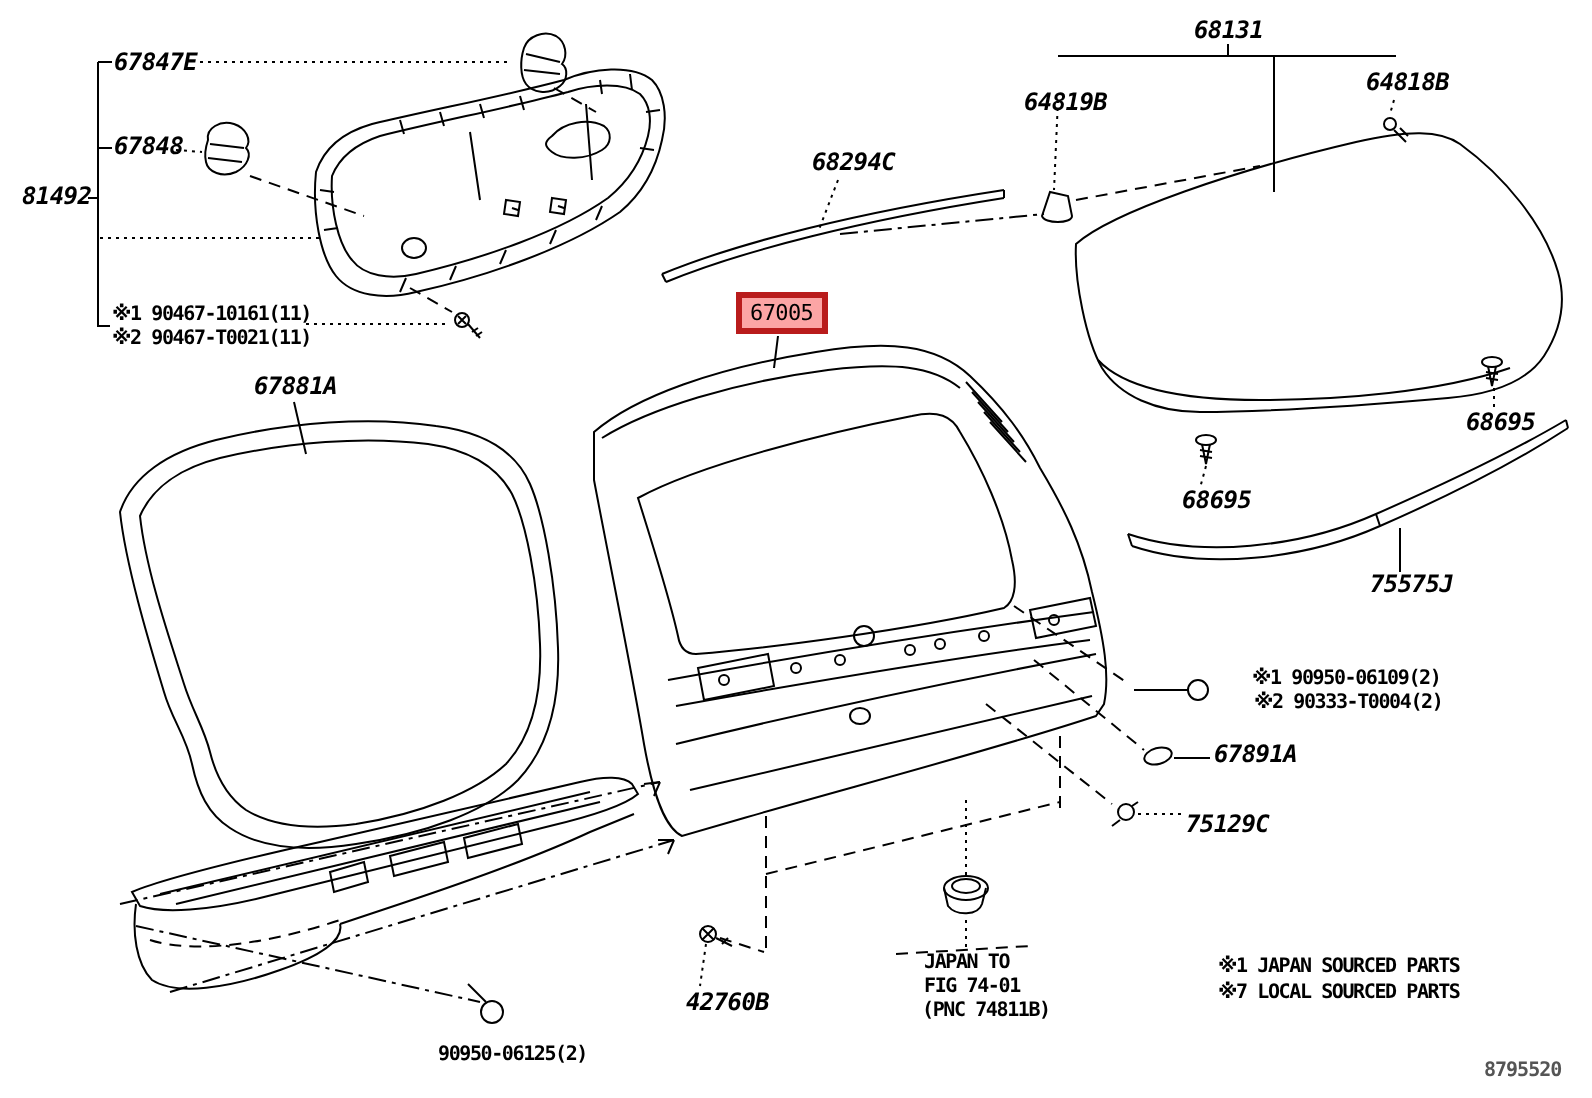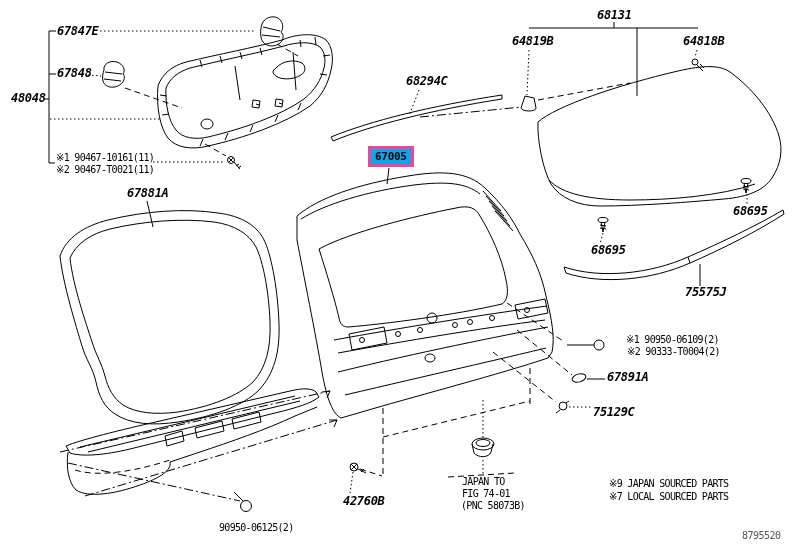--- a/index.html
+++ b/index.html
@@ -1,26 +1,26 @@
 <!DOCTYPE html>
 <html><head>
 <meta charset="utf-8">
 <style>
   html,body{margin:0;padding:0;background:#fff;}
   #stage{position:relative;width:796px;height:549px;background:#ffffff;overflow:hidden;
          font-family:"DejaVu Sans Mono","DejaVu Sans",monospace;}
   #art{position:absolute;left:0;top:0;}
   .lbl{position:absolute;font-size:12px;line-height:11px;font-weight:700;color:#000;
        white-space:pre;letter-spacing:-0.3px;font-style:italic;}
-  .note{position:absolute;font-size:10px;line-height:12px;font-weight:400;color:#000;
+  .note{position:absolute;font-size:10px;line-height:12px;font-weight:700;color:#000;
         white-space:pre;letter-spacing:-0.7px;}
-  .footer{position:absolute;font-size:10px;line-height:10px;font-weight:400;color:#555;
+  .footer{position:absolute;font-size:10px;line-height:10px;font-weight:700;color:#555;
           white-space:pre;letter-spacing:-0.5px;}
-  .selbox{position:absolute;border:3px solid #ec4899;background:#0ea5e9;color:#000;
-          font-size:11px;line-height:13px;font-weight:700;padding:1px 4px;letter-spacing:-0.3px;}
+  .selbox{position:absolute;border:3px solid #b91c1c;background:#fca5a5;color:#000;
+          font-size:11px;line-height:13px;font-weight:400;padding:1px 4px;letter-spacing:-0.3px;}
   svg path,svg line,svg circle,svg ellipse,svg polyline,svg rect{fill:none;stroke:#000;stroke-width:1;}
 </style>
 </head>
 <body>
 
 <div id="stage">
 
   <svg id="art" width="796" height="549" viewBox="0 0 796 549">
 
     <g>
@@ -172,45 +172,45 @@
 
       <circle cx="354" cy="467" r="4"></circle>
       <path d="M351,464 L357,470 M357,464 L351,470 M358,469 L366,473 M361,472 L364,469"></path>
       <path d="M353,472 L350,493" stroke-dasharray="1.5 2.5"></path>
       <path d="M360,469 L382,476" stroke-dasharray="6 4"></path>
     </g>
   </svg>
 
   <div class="lbl" style="left:57px;top:26px">67847E</div>
   <div class="lbl" style="left:57px;top:68px">67848</div>
-  <div class="lbl" style="left:11px;top:93px">48048</div>
+  <div class="lbl" style="left:11px;top:93px">81492</div>
   <div class="note" style="left:56px;top:152px">※1 90467-10161(11)</div>
   <div class="note" style="left:56px;top:164px">※2 90467-T0021(11)</div>
   <div class="lbl" style="left:127px;top:188px">67881A</div>
   <div class="lbl" style="left:406px;top:76px">68294C</div>
 
   <div class="selbox" style="left:368px;top:146px">67005</div>
 
   <div class="lbl" style="left:597px;top:10px">68131</div>
-  <div class="lbl" style="left:512px;top:36px">64819B</div>
+  <div class="lbl" style="left:512px;top:46px">64819B</div>
   <div class="lbl" style="left:683px;top:36px">64818B</div>
   <div class="lbl" style="left:733px;top:206px">68695</div>
   <div class="lbl" style="left:591px;top:245px">68695</div>
   <div class="lbl" style="left:685px;top:287px">75575J</div>
 
   <div class="note" style="left:626px;top:334px">※1 90950-06109(2)</div>
   <div class="note" style="left:627px;top:346px">※2 90333-T0004(2)</div>
 
   <div class="lbl" style="left:607px;top:372px">67891A</div>
   <div class="lbl" style="left:593px;top:407px">75129C</div>
   <div class="lbl" style="left:343px;top:496px">42760B</div>
 
   <div class="note" style="left:462px;top:476px">JAPAN TO</div>
   <div class="note" style="left:462px;top:488px">FIG 74-01</div>
-  <div class="note" style="left:461px;top:500px">(PNC 58073B)</div>
+  <div class="note" style="left:461px;top:500px">(PNC 74811B)</div>
 
   <div class="note" style="left:219px;top:522px">90950-06125(2)</div>
 
-  <div class="note" style="left:609px;top:478px">※9 JAPAN SOURCED PARTS</div>
+  <div class="note" style="left:609px;top:478px">※1 JAPAN SOURCED PARTS</div>
   <div class="note" style="left:609px;top:491px">※7 LOCAL SOURCED PARTS</div>
 
   <div class="footer" style="left:742px;top:531px">8795520</div>
 </div>
 
 </body></html>

